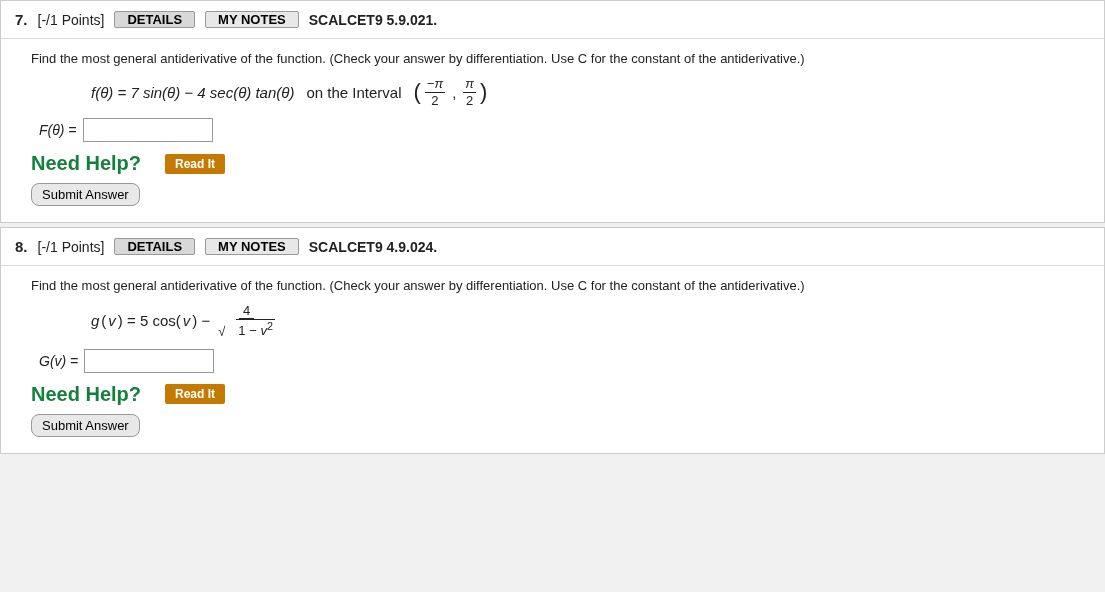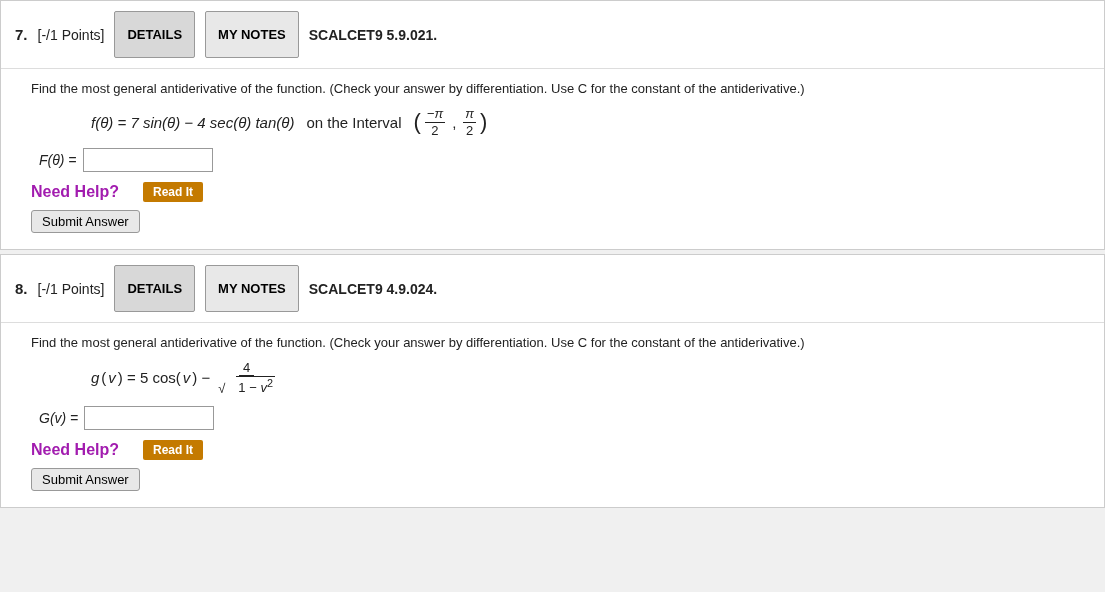--- a/index.html
+++ b/index.html
@@ -28,21 +28,21 @@
       background: #fff;
     }
     .problem-number {
       font-weight: bold;
       font-size: 15px;
       white-space: nowrap;
     }
     .btn-details, .btn-mynotes {
       border: 1px solid #999;
       background: #e8e8e8;
-      padding: 15px 12px;
+      padding: 0 12px;
       font-size: 13px;
       font-weight: bold;
       cursor: pointer;
       border-radius: 2px;
     }
     .btn-details {
       background: #d8d8d8;
     }
     .scalcet-label {
       font-weight: bold;
@@ -81,42 +81,42 @@
       font-size: 13px;
       background: #fff;
     }
     .need-help-row {
       display: flex;
       align-items: center;
       margin: 10px 0 8px 0;
       gap: 8px;
     }
     .need-help-label {
-      color: #a21caf;
-      font-weight: bold;
-      font-size: 16px;
+      color: #15803d;
+      font-weight: bold;
+      font-size: 20px;
     }
     .btn-readit {
       background: #c47a00;
       color: #fff;
       border: none;
       padding: 3px 10px;
       font-size: 12px;
       font-weight: bold;
       cursor: pointer;
       border-radius: 2px;
       margin-left: 16px;
     }
     .btn-submit {
       border: 1px solid #999;
       background: #e8e8e8;
       padding: 3px 10px;
       font-size: 13px;
       cursor: pointer;
-      border-radius: 3px;
+      border-radius: 8px;
     }
     .interval-paren {
       font-size: 22px;
       line-height: 1;
       vertical-align: middle;
     }
     .math-inline {
       display: inline-flex;
       align-items: center;
       gap: 2px;

